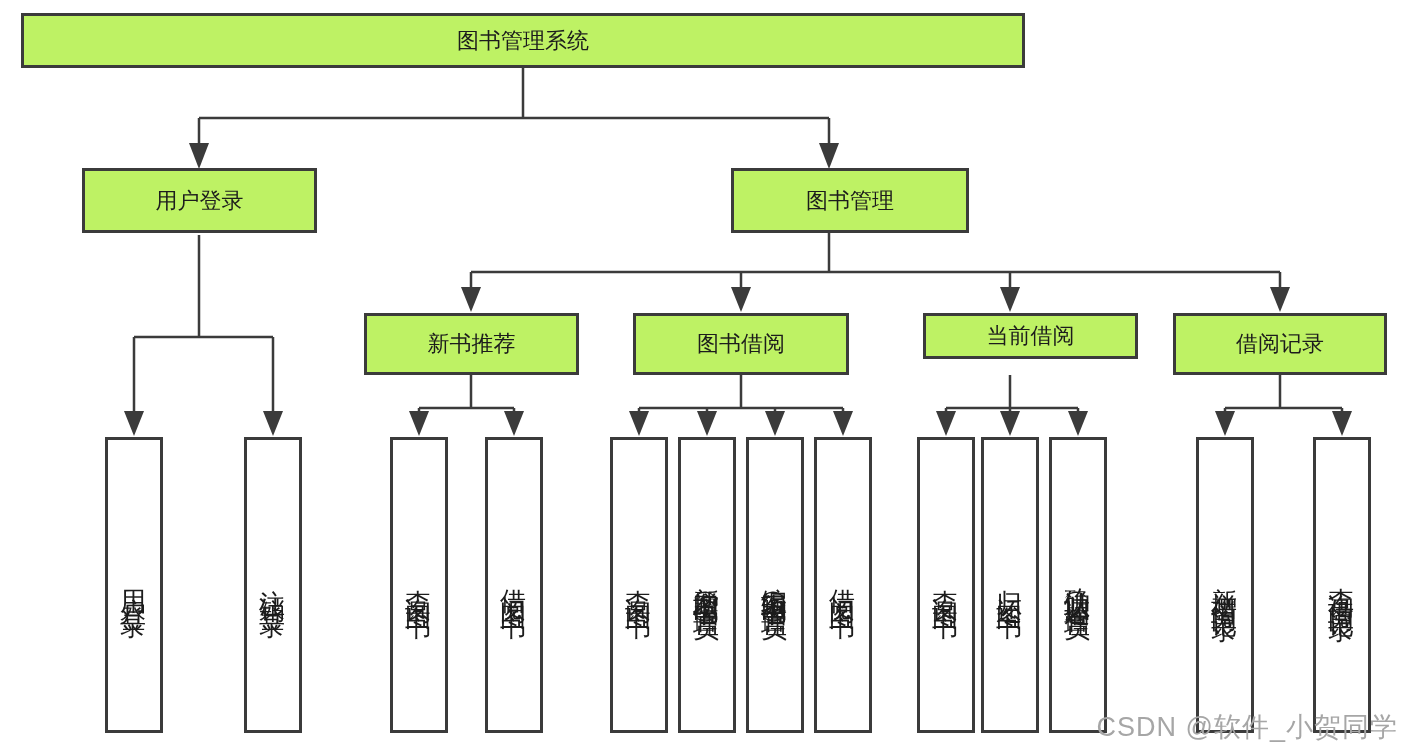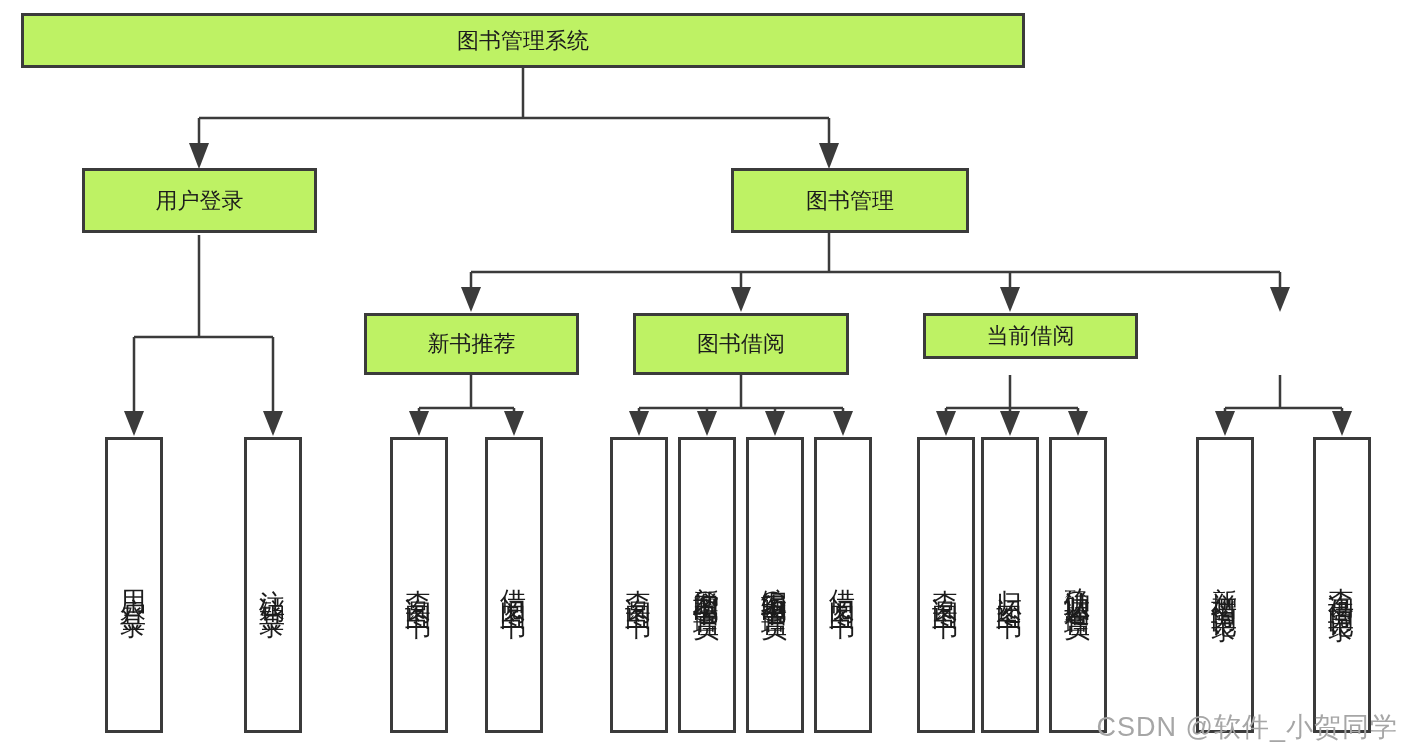--- a/index.html
+++ b/index.html
@@ -103,20 +103,21 @@
   </svg>
 
   <div class="node" style="left:21px; top:13px; width:1004px; height:55px;">图书管理系统</div>
 
   <div class="node" style="left:82px; top:168px; width:235px; height:65px;">用户登录</div>
   <div class="node" style="left:710px; top:168px; width:238px; height:65px;margin-left:21px;">图书管理</div>
 
   <div class="node" style="left:364px; top:313px; width:215px; height:62px;font-family:Liberation Mono, monospace;">新书推荐</div>
   <div class="node" style="left:633px; top:313px; width:216px; height:62px;text-align:right;">图书借阅</div>
   <div class="node" style="left:903px; top:313px; width:215px; height:46px;margin-left:20px;">当前借阅</div>
+  <div class="node" style="left:1173px; top:313px; width:214px; height:62px;">借阅记录</div>
 
   <div class="vnode ls8" style="left:105px;">用户登录</div>
   <div class="vnode ls8" style="left:244px;">注销登录</div>
 
   <div class="vnode ls8" style="left:390px;">查询图书</div>
   <div class="vnode ls8" style="left:485px;">借阅图书</div>
 
   <div class="vnode ls8" style="left:610px;">查询图书</div>
   <div class="vnode ls4" style="left:678px;">新增图书（管理员）</div>
   <div class="vnode ls4" style="left:746px;">编辑图书（管理员）</div>

